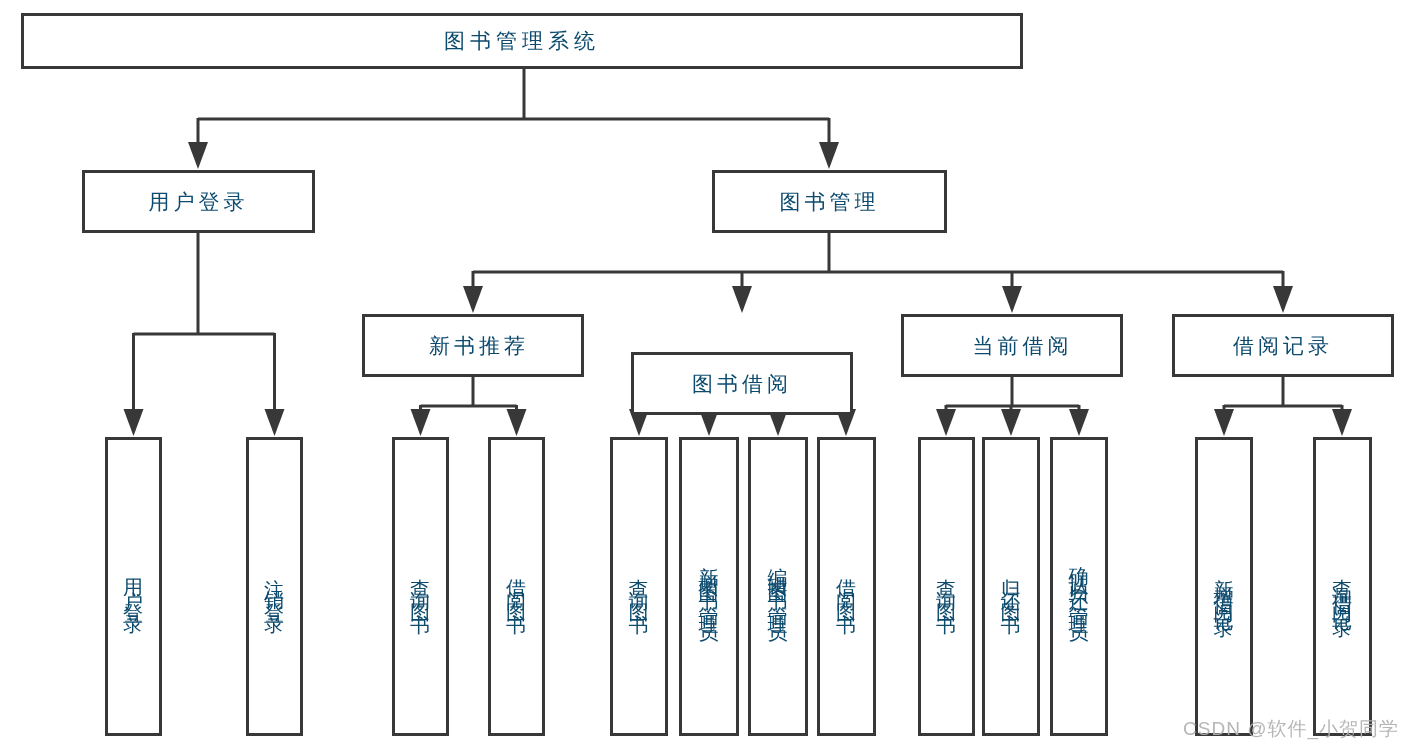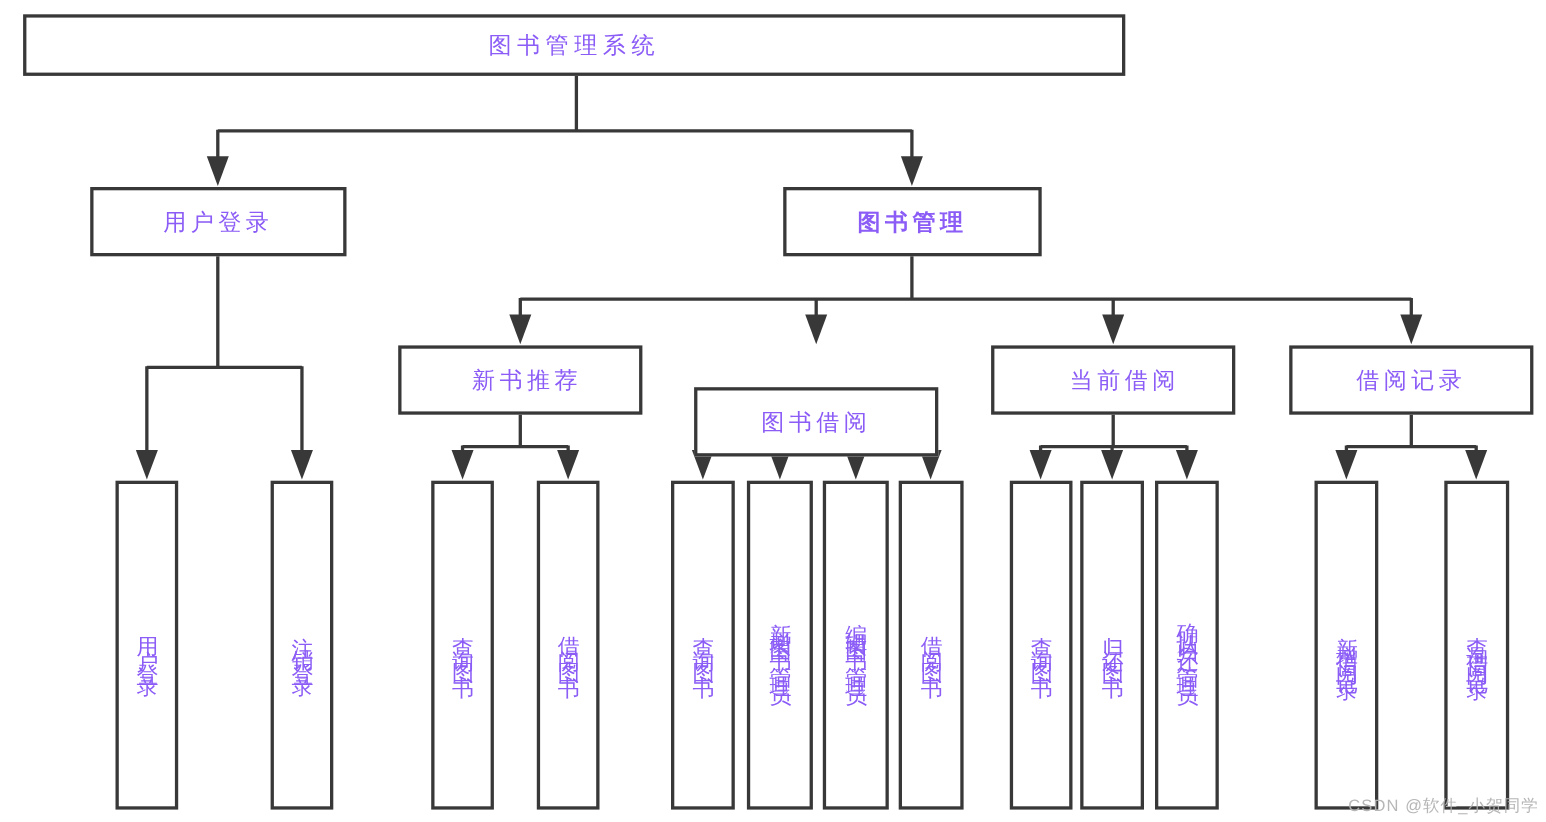--- a/index.html
+++ b/index.html
@@ -20,41 +20,41 @@
   }
   .node {
     position: absolute;
     box-sizing: border-box;
     border: 3px solid #383838;
     background: #ffffff;
     display: flex;
     align-items: center;
     justify-content: center;
     text-align: right;
-    color: #8b5cf6;
+    color: #0c4a6e;
   }
   .node.h { 
     font-size: 21px;
     letter-spacing: 4px;
     white-space: nowrap;
   }
   .node.root-box { font-size: 21px; letter-spacing: 5px; }
   .node.v { 
     writing-mode: vertical-rl;
     text-orientation: mixed;
     font-size: 20px;
     letter-spacing: 12px;
     line-height: 1;
   }
   .node.v.long { letter-spacing: 8px; }
   .watermark {
     position: absolute;
     right: 6px;
     bottom: 5px;
-    font-size: 15px;
+    font-size: 19px;
     letter-spacing: 1px;
     color: rgba(178, 178, 178, 0.95);
     z-index: 5;
     white-space: nowrap;
   }
 </style>
 </head>
 <body>
 
 <div class="stage">
@@ -100,21 +100,21 @@
       <polygon points="1001,409 1021,409 1011,436"></polygon>
       <polygon points="1069,409 1089,409 1079,436"></polygon>
       <polygon points="1214,409 1234,409 1224,436"></polygon>
       <polygon points="1332,409 1352,409 1342,436"></polygon>
     </g>
   </svg>
 
   <div class="node h root-box" style="left:21px; top:13px; width:1002px; height:56px;">图书管理系统</div>
 
   <div class="node h" style="left:82px; top:170px; width:233px; height:63px;">用户登录</div>
-  <div class="node h" style="left:712px; top:170px; width:235px; height:63px;font-weight:bold;">图书管理</div>
+  <div class="node h" style="left:712px; top:170px; width:235px; height:63px;">图书管理</div>
 
   <div class="node h" style="left:362px; top:314px; width:222px; height:63px;padding-left:12px;">新书推荐</div>
   <div class="node h" style="left:631px; top:314px; width:222px; height:63px;margin-top:38px;">图书借阅</div>
   <div class="node h" style="left:901px; top:314px; width:222px; height:63px;padding-left:21px;">当前借阅</div>
   <div class="node h" style="left:1172px; top:314px; width:222px; height:63px;">借阅记录</div>
 
   <div class="node v" style="left:105px; top:437px; width:57px; height:299px;">用户登录</div>
   <div class="node v" style="left:246px; top:437px; width:57px; height:299px;">注销登录</div>
 
   <div class="node v" style="left:392px; top:437px; width:57px; height:299px;">查询图书</div>

